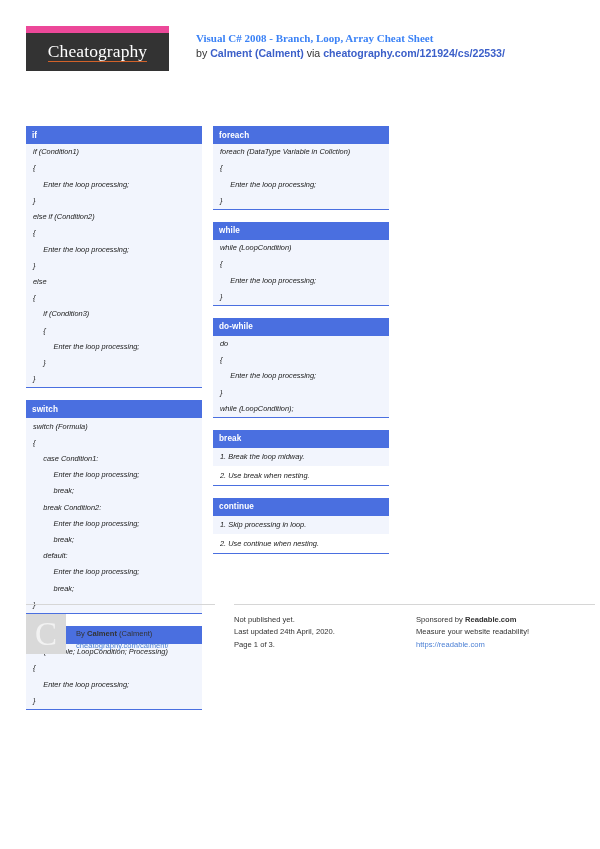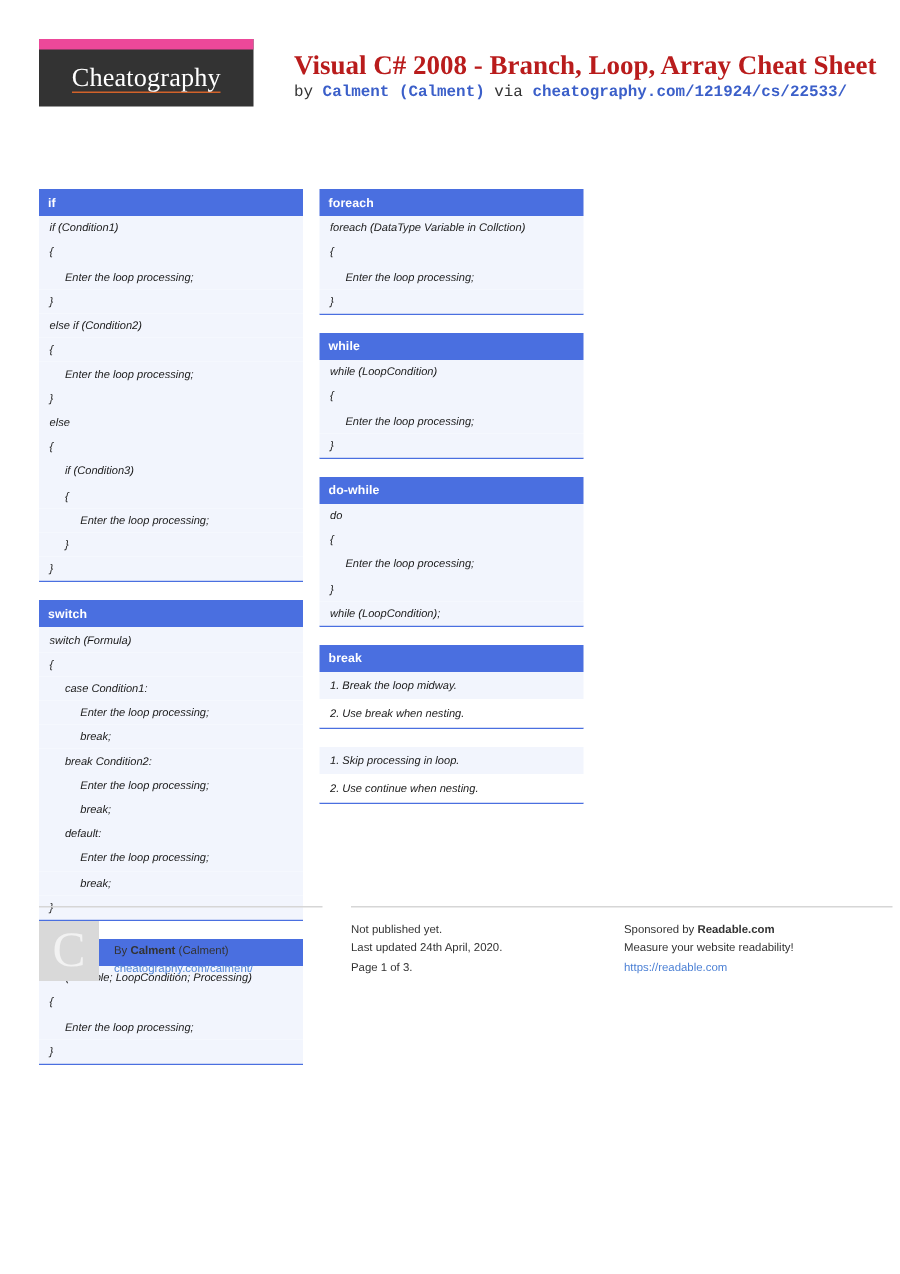--- a/index.html
+++ b/index.html
@@ -50,28 +50,28 @@
     border-bottom: 1.5px solid #d2622a;
     padding-bottom: 1px;
     line-height: 1.05;
   }
   .header-text {
     padding-left: 27px;
     padding-top: 5px;
   }
   .sheet-title {
     font-family: "Liberation Serif", serif;
-    font-size: 18px;
+    font-size: 11px;
     font-weight: bold;
-    color: #b91c1c;
+    color: #3b82f6;
     line-height: 1.35;
     white-space: nowrap;
   }
   .sheet-sub {
-    font-family: Liberation Mono, monospace;
+    font-family: Liberation Sans, sans-serif;
     font-size: 10.6px;
     color: #333333;
     line-height: 1.5;
     white-space: nowrap;
   }
   .sheet-sub a, .sheet-sub .lnk {
     color: #3b5fc9;
     text-decoration: none;
     font-weight: bold;
   }
@@ -263,20 +263,21 @@
 
       <div class="block">
         <div class="block-title">break</div>
         <div class="block-body">
           <div class="list-row odd">1. Break the loop midway.</div>
           <div class="list-row even">2. Use break when nesting.</div>
         </div>
       </div>
 
       <div class="block">
+        <div class="block-title">continue</div>
         <div class="block-body">
           <div class="list-row odd">1. Skip processing in loop.</div>
           <div class="list-row even">2. Use continue when nesting.</div>
         </div>
       </div>
 
     </div>
 
     <div class="col"></div>
 

